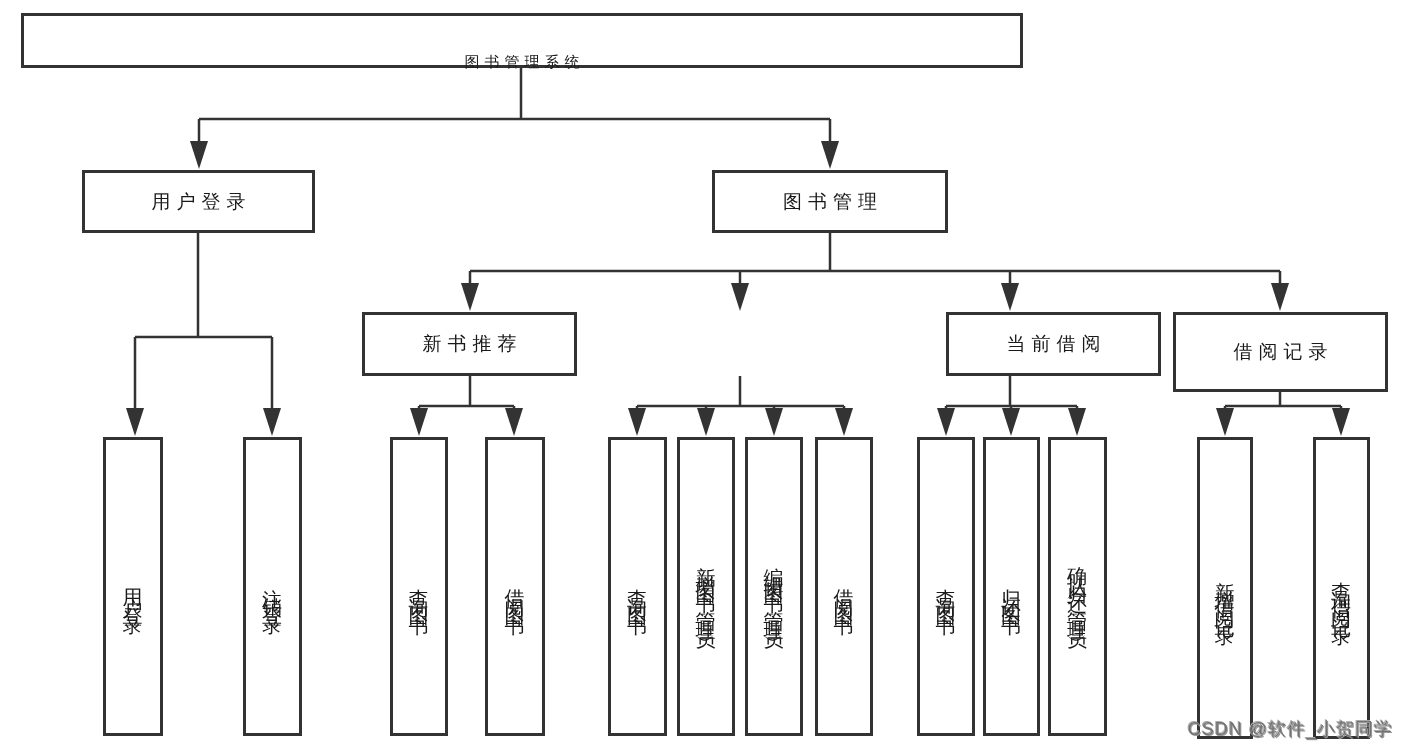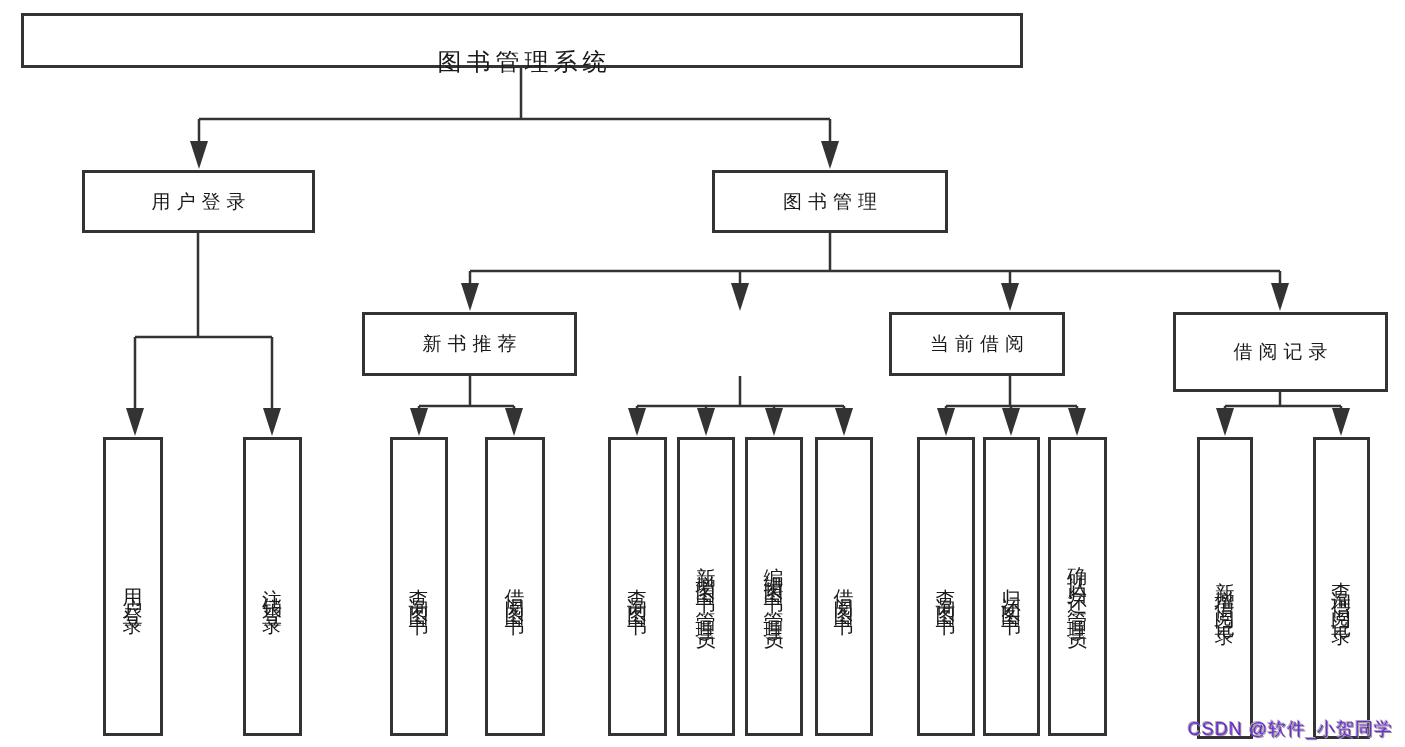--- a/index.html
+++ b/index.html
@@ -27,39 +27,39 @@
     justify-content: center;
     z-index: 2;
   }
   .node.h .lbl {
     font-size: 19px;
     color: #1a1a1a;
     letter-spacing: 6px;
     margin-right: -6px;
     white-space: nowrap;
   }
-  .node.root .lbl { font-size: 24px; letter-spacing: 5px; margin-right: -5px; margin-top: 43px; }
+  .node.root .lbl { font-size: 15px; letter-spacing: 5px; margin-right: -5px; margin-top: 43px; }
   .node.v .lbl {
     writing-mode: vertical-rl;
     text-orientation: mixed;
     font-size: 20px;
     color: #1a1a1a;
     letter-spacing: 9px;
     margin-bottom: -9px;
     line-height: 1;
     white-space: nowrap;
   }
   .watermark {
     position: absolute;
     right: 12px;
     bottom: 6px;
     z-index: 5;
     font-size: 18px;
     letter-spacing: 1px;
-    color: #6d28d9;
+    color: #737373;
     text-shadow: 1px 1px 0 #999999, -1px -1px 0 #aaaaaa;
     white-space: nowrap;
   }
 </style>
 </head>
 <body>
 
 <div id="canvas">
 
   <svg id="connectors" viewBox="0 0 1405 747" xmlns="http://www.w3.org/2000/svg">
@@ -109,21 +109,21 @@
   <div class="node h" style="left:82px;top:170px;width:233px;height:63px">
     <span class="lbl">用户登录</span>
   </div>
   <div class="node h" style="left:362px;top:312px;width:215px;height:64px">
     <span class="lbl">新书推荐</span>
   </div>
 
   <div class="node h" style="left:712px;top:170px;width:236px;height:63px">
     <span class="lbl">图书管理</span>
   </div>
-  <div class="node h" style="left:889px;top:312px;width:176px;height:64px">
+  <div class="node h" style="left:946px;top:312px;width:215px;height:64px">
     <span class="lbl">当前借阅</span>
   </div>
   <div class="node h" style="left:1173px;top:312px;width:215px;height:80px">
     <span class="lbl">借阅记录</span>
   </div>
 
   <div class="node v" style="left:103px;top:437px;width:60px;height:299px">
     <span class="lbl">用户登录</span>
   </div>
   <div class="node v" style="left:243px;top:437px;width:59px;height:299px">

